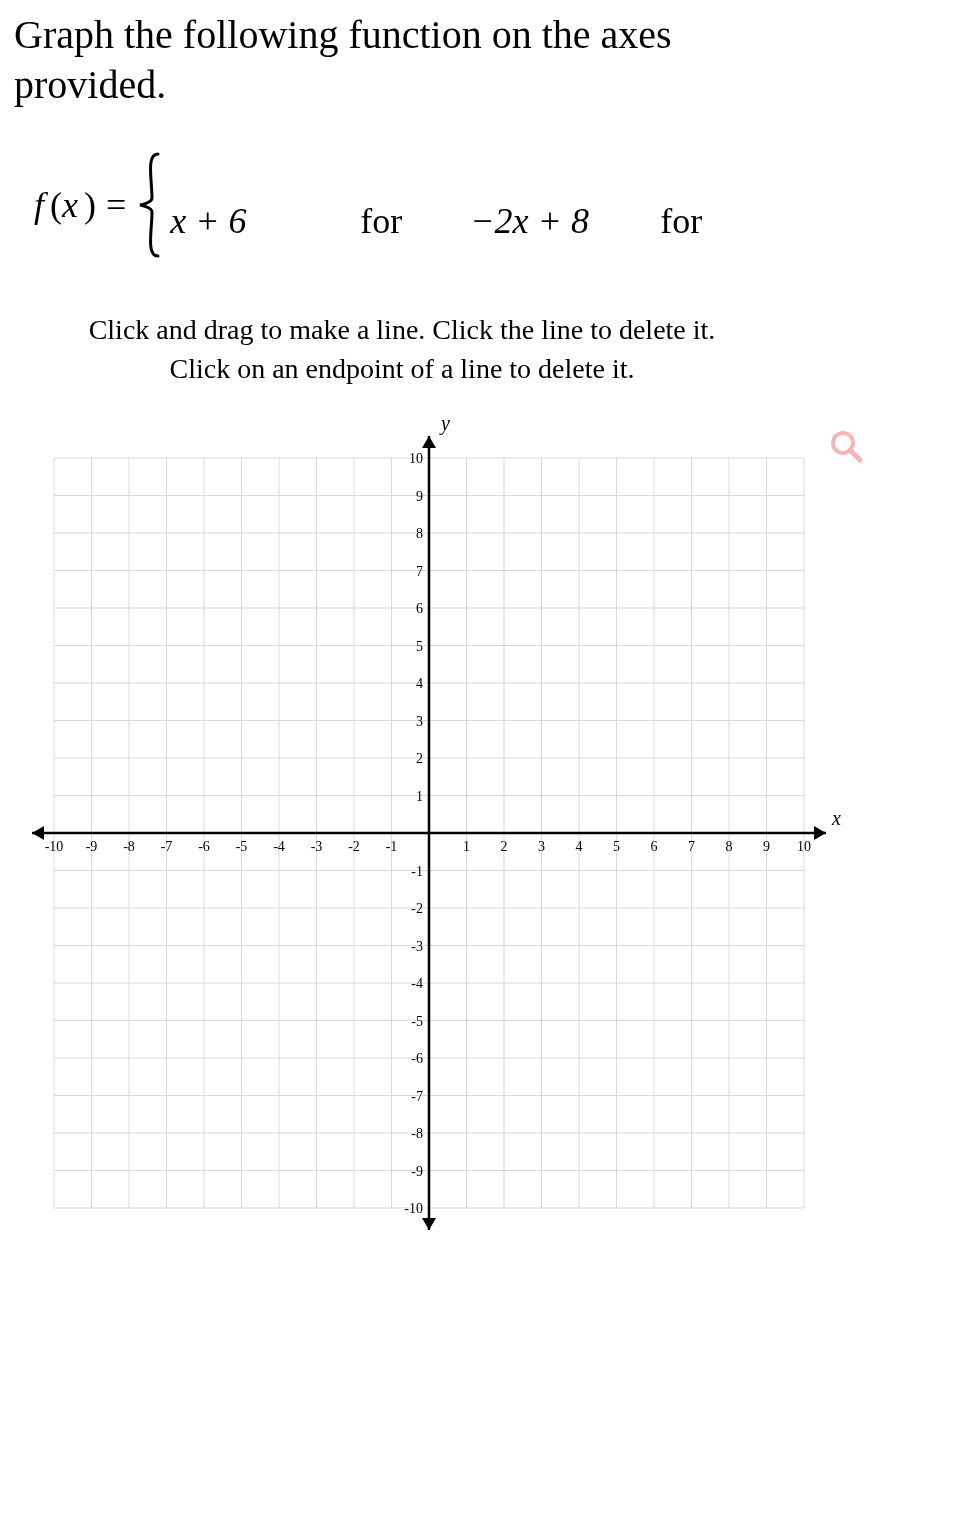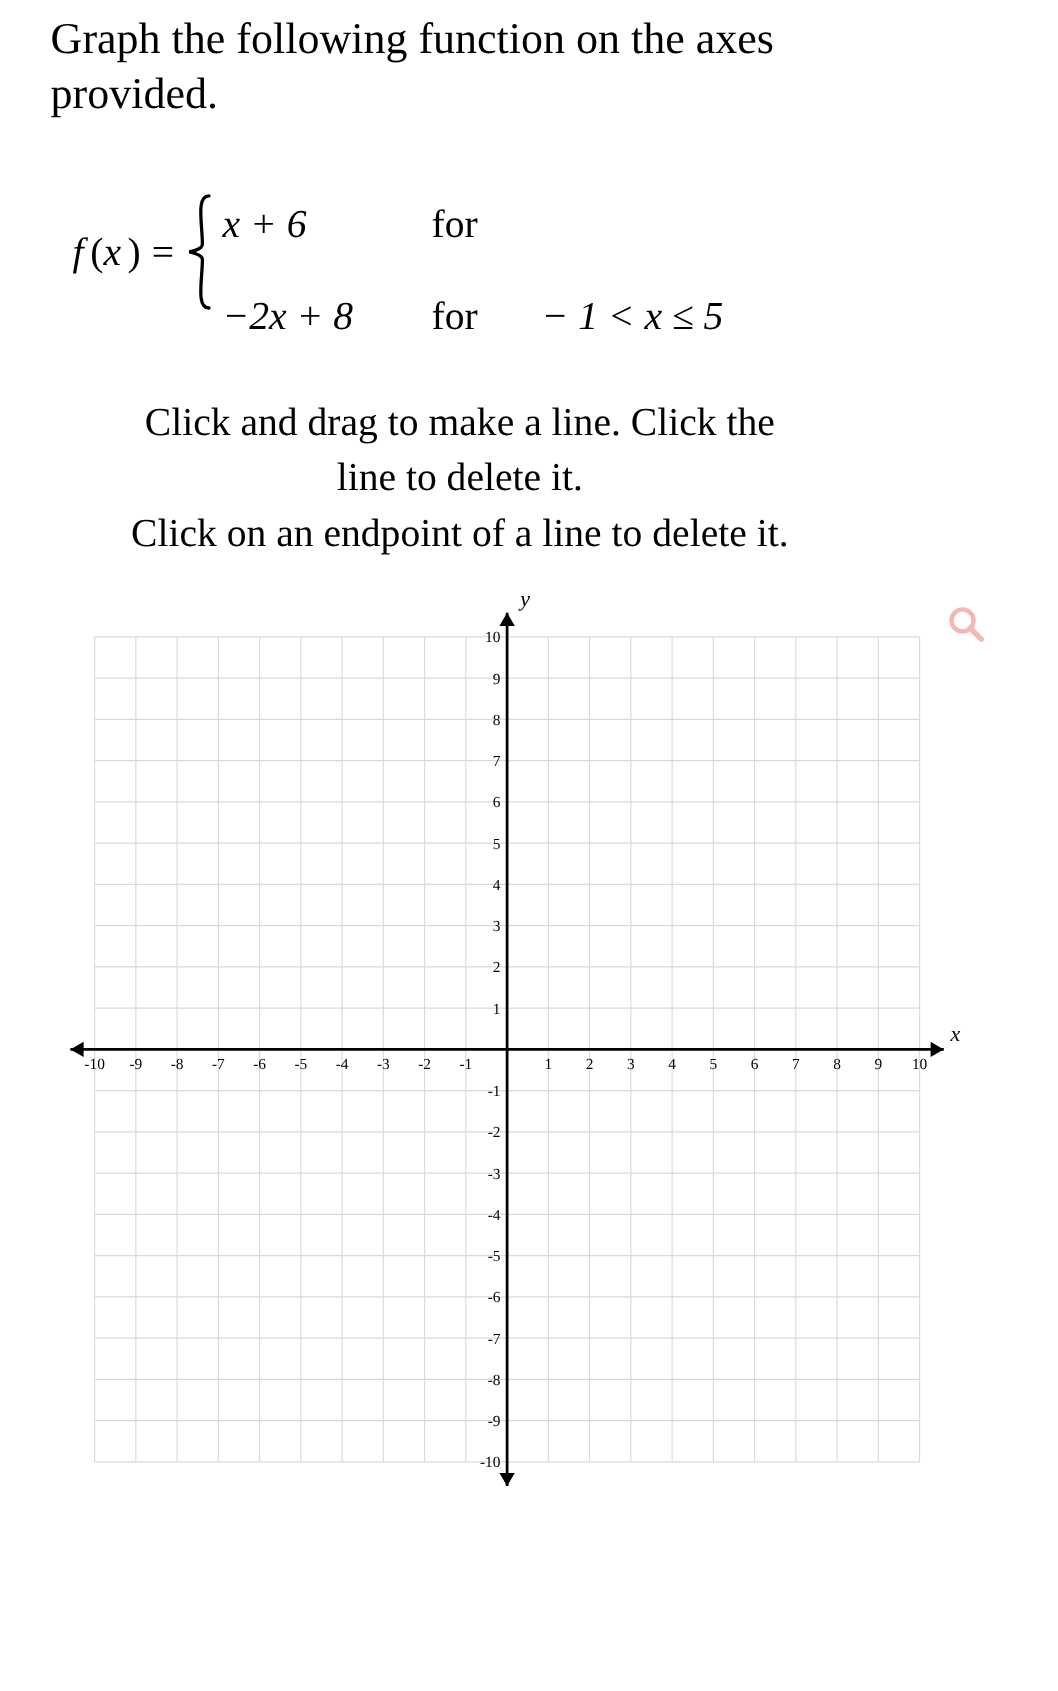--- a/index.html
+++ b/index.html
@@ -4,50 +4,49 @@
 <style>
   html, body {
     margin: 0;
     padding: 0;
     background: #ffffff;
     font-family: Georgia, 'Times New Roman', serif;
     color: #000000;
   }
   .page {
     width: 780px;
-    padding: 10px 20px 30px 46px;
+    padding: 10px 20px 30px 14px;
     box-sizing: border-box;
   }
   .prompt {
     font-size: 40px;
     line-height: 1.25;
     margin-bottom: 40px;
   }
   .func-row {
     display: flex;
     align-items: center;
     font-size: 36px;
     margin: 30px 0 50px 20px;
   }
   .fx { font-style: italic; margin-right: 6px; }
   .paren { font-size: 36px; }
   .eq { margin: 0 10px; }
   .brace-svg { flex: 0 0 auto; }
   .pieces {
     display: flex;
-    flex-direction: column;
     gap: 10px;
     margin-left: 6px;
   }
   .piece-row { display: flex; align-items: baseline; }
   .expr { width: 190px; font-style: italic; }
   .for { width: 100px; font-style: normal; margin-top: 32px; }
   .cond { font-style: italic; }
   .instructions {
-    font-size: 36px;
+    font-size: 28px;
     text-align: center;
     margin: 0 30px 30px 60px;
     line-height: 1.4;
   }
   .graph-wrap {
     position: relative;
     width: 830px;
     margin: 0 auto 20px auto;
   }
   .zoom-icon {
@@ -88,21 +87,20 @@
       <path d="M22 4 C10 4 16 30 16 48 C16 53 4 55 4 55 C4 55 16 57 16 62 C16 80 10 106 22 106" fill="none" stroke="#000" stroke-width="3" stroke-linecap="round"></path>
     </svg>
     <div class="pieces">
       <div class="piece-row">
         <span class="expr"><span>x + 6</span></span>
         <span class="for">for</span>
       </div>
       <div class="piece-row">
         <span class="expr"><span>−2x + 8</span></span>
         <span class="for">for</span>
-        <span class="cond"><span>− 1 &lt; x ≤ 5</span></span>
       </div>
     </div>
   </div>
 
   <div class="instructions">
     <span>Click and drag to make a line. Click the line to delete it.</span><br>
     <span>Click on an endpoint of a line to delete it.</span>
   </div>
 
   <div class="graph-wrap">

